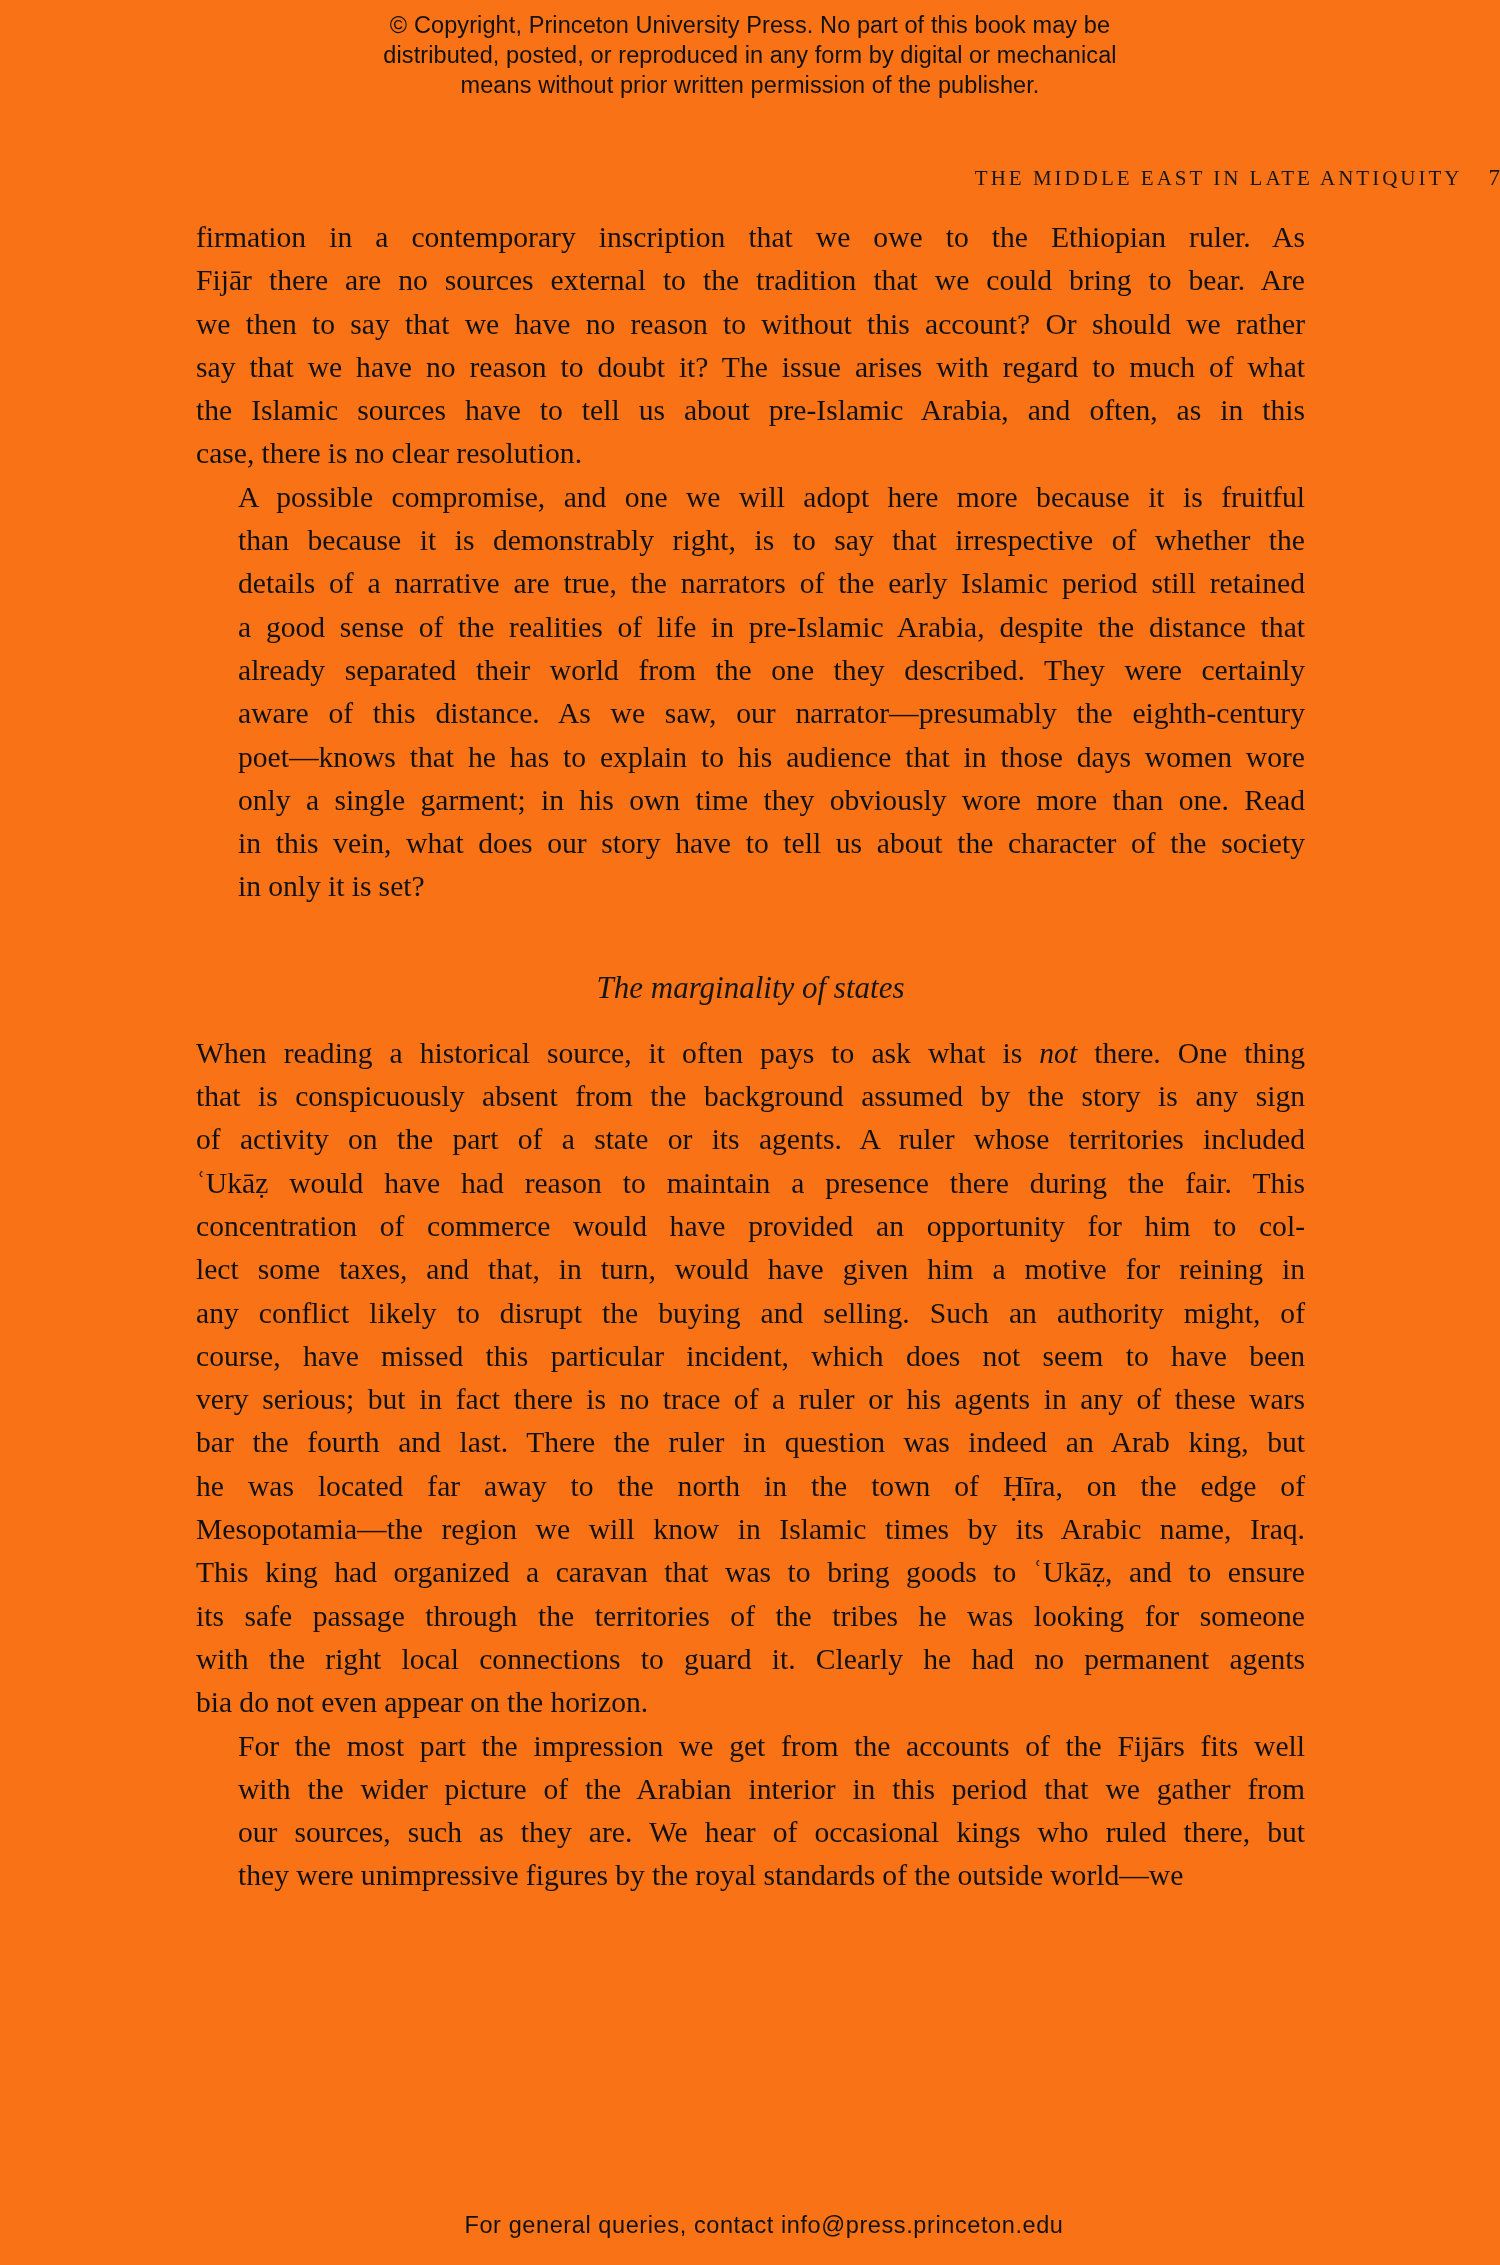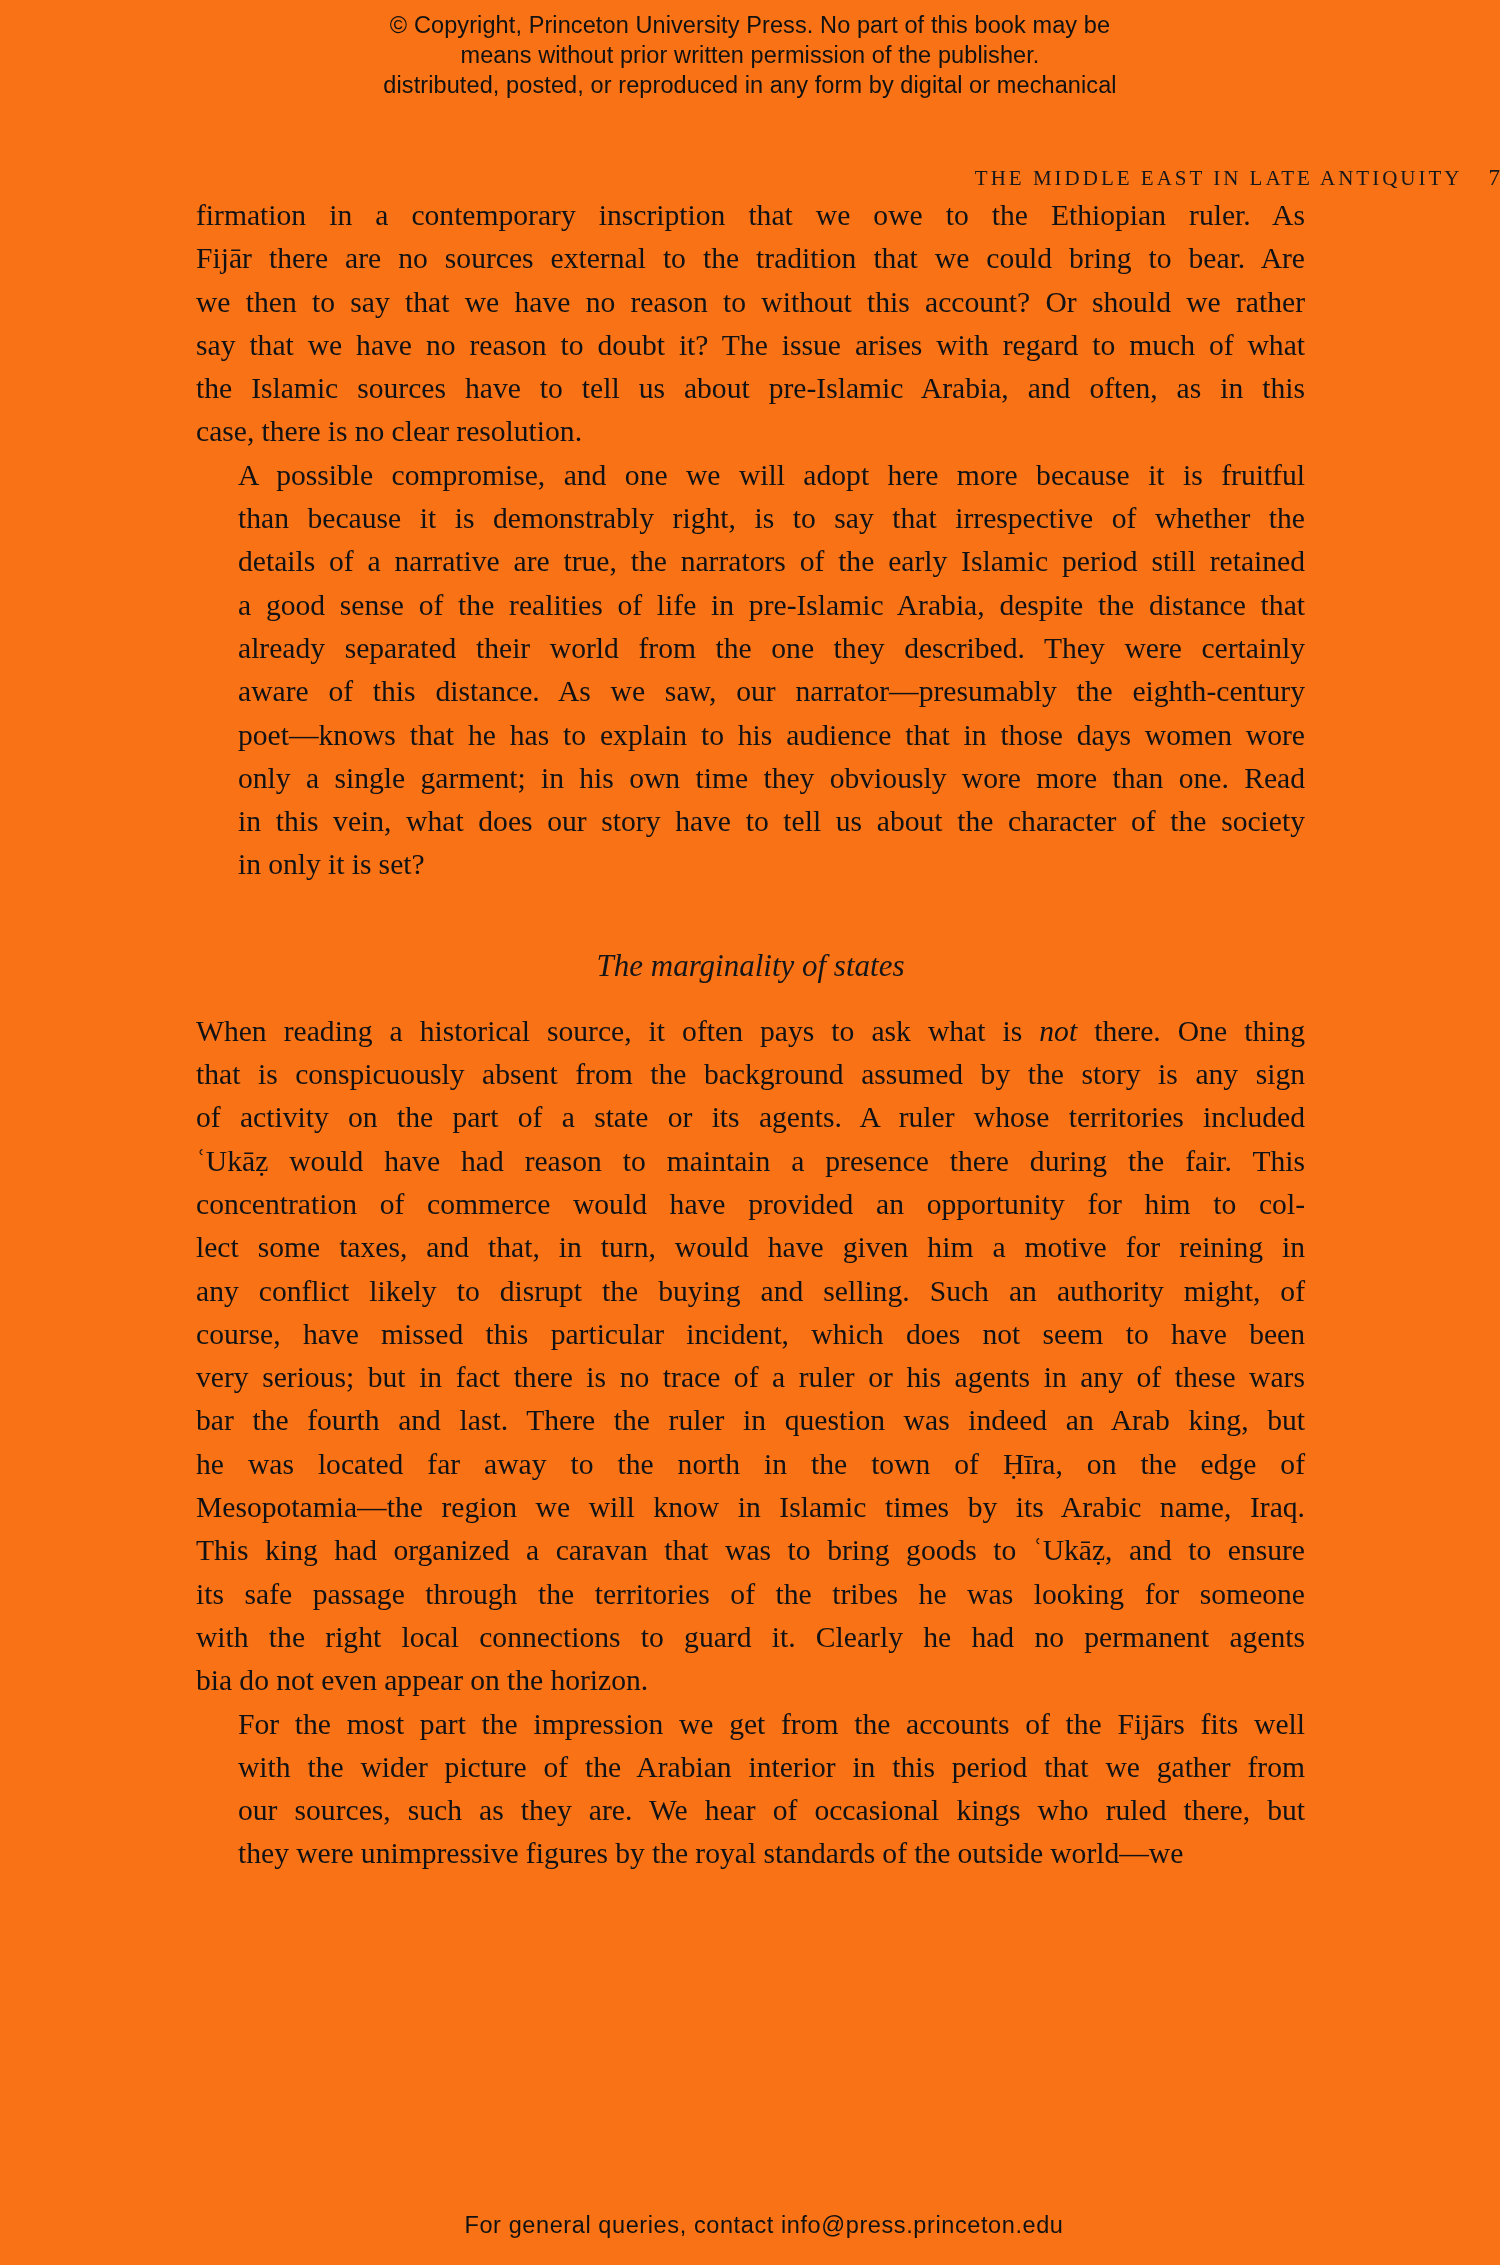--- a/index.html
+++ b/index.html
@@ -56,21 +56,21 @@
     white-space: pre;
   }
   .running-head .rh-title { letter-spacing: 3.0px; }
   .running-head .rh-gap { display: inline-block; width: 26px; }
   .running-head .rh-folio { letter-spacing: 0; font-size: 23px; }
 
   
   .textblock {
     position: absolute;
     left: 196px;
-    top: 194px;
+    top: 216px;
     width: 1109px;
   }
 
   .para {
     margin: 0;
     font-size: 29.6px;
     line-height: 43.3px;
     text-align: justify;
     text-justify: inter-word;
     color: #121214;
@@ -123,22 +123,22 @@
     margin-left: 28px;
   }
 </style>
 </head>
 <body>
 
 <div class="page">
 
   <div class="copyright-notice">
     <span class="cline">© Copyright, Princeton University Press. No part of this book may be</span>
+    <span class="cline">distributed, posted, or reproduced in any form by digital or mechanical</span>
     <span class="cline">means without prior written permission of the publisher.</span>
-    <span class="cline">distributed, posted, or reproduced in any form by digital or mechanical</span>
   </div>
 
   <div class="running-head">
     <span class="rh-title">THE MIDDLE EAST IN LATE ANTIQUITY</span><span class="rh-gap"></span><span class="rh-folio">7</span>
   </div>
 
   <div class="textblock">
 
     <p class="para">
         <span class="ln j">firmation in a contemporary inscription that we owe to the Ethiopian ruler. As</span>

